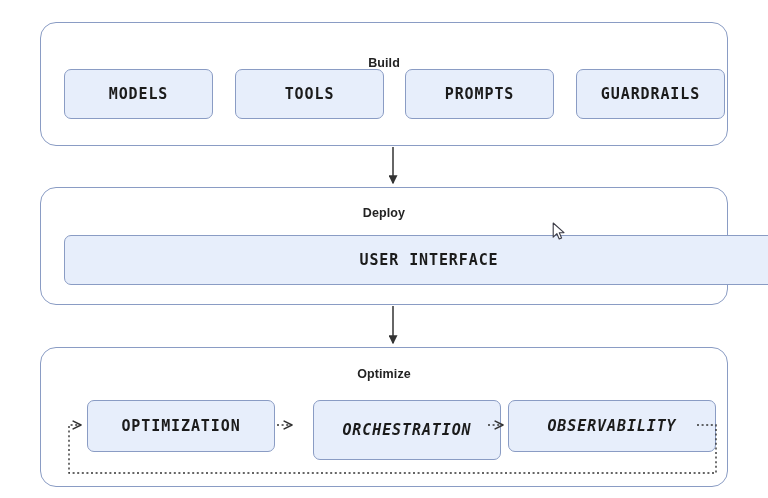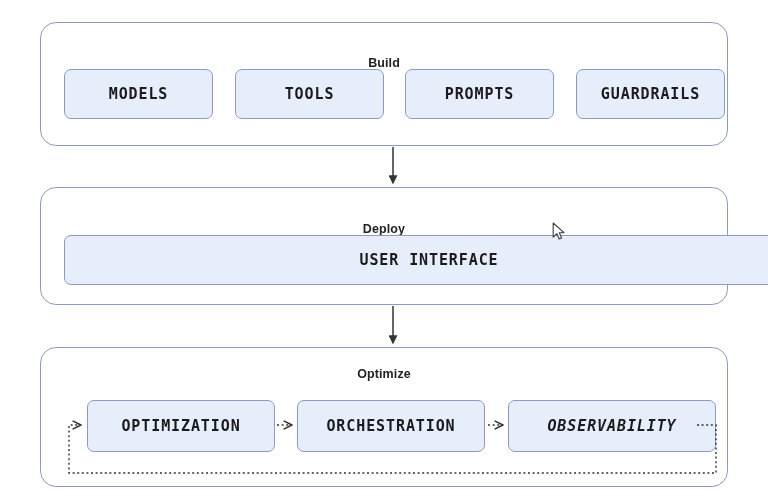--- a/index.html
+++ b/index.html
@@ -99,35 +99,35 @@
     <div class="node" style="left:364px; top:46px; width:149px; height:50px;">
       <span class="node-label">PROMPTS</span>
     </div>
 
     <div class="node" style="left:535px; top:46px; width:149px; height:50px;">
       <span class="node-label">GUARDRAILS</span>
     </div>
   </div>
 
   <div class="stage" style="left:40px; top:187px; width:688px; height:118px;">
-    <div class="stage-title" style="top:34px;">Deploy</div>
+    <div class="stage-title" style="top:18px;">Deploy</div>
 
     <div class="node" style="left:23px; top:47px; width:730px; height:50px;">
       <span class="node-label">USER INTERFACE</span>
     </div>
   </div>
 
   <div class="stage" style="left:40px; top:347px; width:688px; height:140px;padding-left:16px;">
     <div class="stage-title" style="top:19px;">Optimize</div>
 
     <div class="node" style="left:46px; top:52px; width:188px; height:52px;">
       <span class="node-label">OPTIMIZATION</span>
     </div>
 
-    <div class="node" style="left:256px; top:52px; width:188px; height:52px;">
+    <div class="node" style="left:272px; top:52px; width:188px; height:60px;font-style:italic;">
       <span class="node-label">ORCHESTRATION</span>
     </div>
 
     <div class="node" style="left:467px; top:52px; width:208px; height:52px;font-style:italic;">
       <span class="node-label">OBSERVABILITY</span>
     </div>
   </div>
 
   <svg id="links" viewBox="0 0 768 498">
     <defs>

